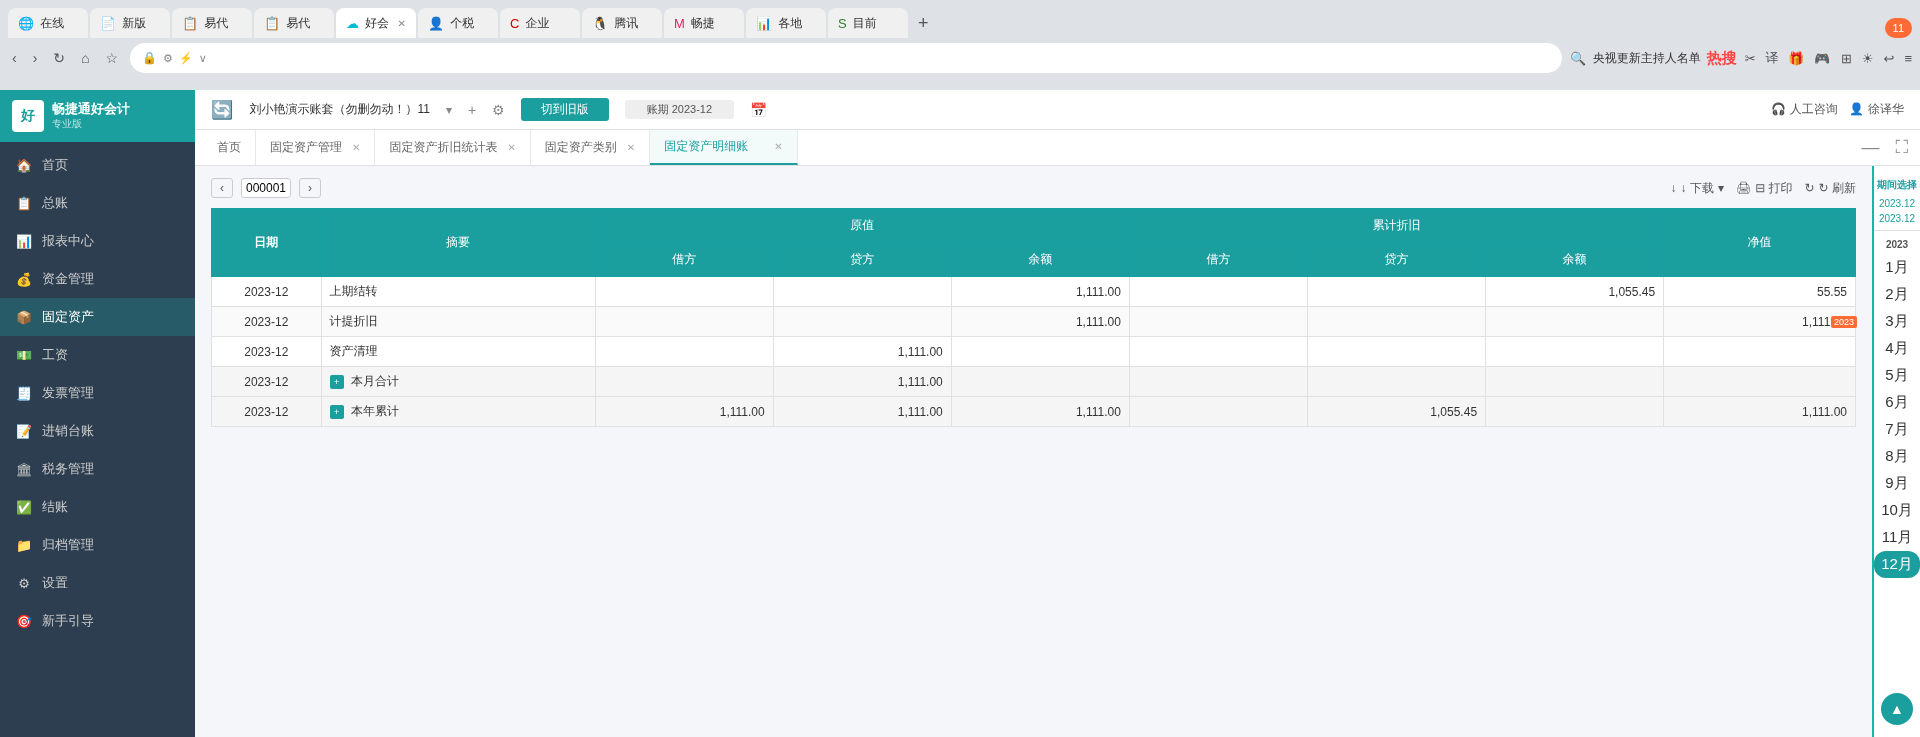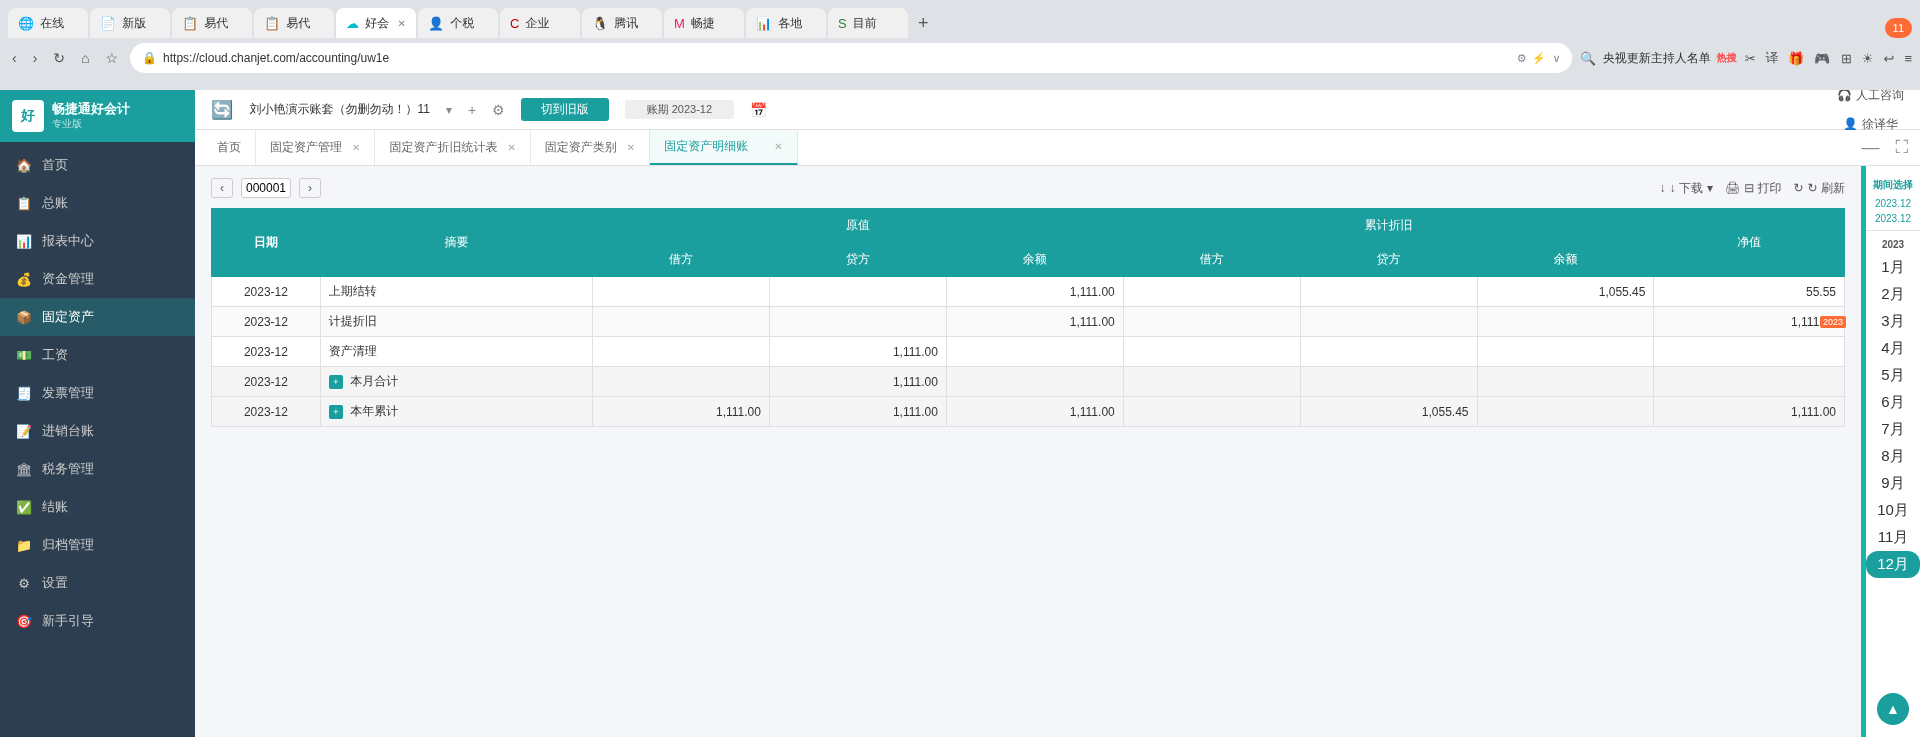--- a/index.html
+++ b/index.html
@@ -9,21 +9,21 @@
     .browser-chrome { background: #dee1e6; height: 90px; }
     .tab-bar { display: flex; align-items: flex-end; height: 38px; background: #dee1e6; padding: 0 8px; gap: 2px; overflow: hidden; }
     .browser-tab { display: flex; align-items: center; height: 30px; padding: 0 10px; border-radius: 8px 8px 0 0; font-size: 12px; background: #f0f0f0; color: #333; gap: 6px; min-width: 80px; max-width: 150px; white-space: nowrap; overflow: hidden; cursor: pointer; }
     .browser-tab.active { background: #fff; }
     .browser-tab .tab-close { margin-left: auto; color: #888; font-size: 10px; cursor: pointer; }
     .address-bar-row { display: flex; align-items: center; height: 40px; background: #dee1e6; padding: 4px 8px; gap: 8px; }
     .nav-btn { background: none; border: none; cursor: pointer; color: #555; font-size: 14px; padding: 2px 4px; }
     .address-box { flex: 1; display: flex; align-items: center; background: #fff; border-radius: 20px; padding: 4px 12px; gap: 6px; font-size: 12px; color: #444; height: 30px; }
     .address-text { flex: 1; font-size: 12px; color: #333; overflow: hidden; text-overflow: ellipsis; white-space: nowrap; }
     .search-area { display: flex; align-items: center; gap: 6px; font-size: 12px; color: #333; }
-    .hot-tag { color: #ff4444; font-weight: bold; font-size: 10px; }
+    .hot-tag { color: #ff4444; font-weight: bold; font-size: 15px; }
     .toolbar-icons { display: flex; gap: 10px; align-items: center; color: #555; font-size: 13px; }
 
     
     .app-container { display: flex; height: calc(737px - 90px); }
 
     
     .sidebar { width: 195px; background: #2c3e50; color: #fff; display: flex; flex-direction: column; flex-shrink: 0; }
     .sidebar-header { background: #1a9e9e; padding: 10px 12px; display: flex; align-items: center; gap: 8px; }
     .sidebar-logo { width: 32px; height: 32px; background: #fff; border-radius: 4px; display: flex; align-items: center; justify-content: center; color: #1a9e9e; font-weight: bold; font-size: 14px; flex-shrink: 0; }
     .sidebar-title { font-size: 13px; font-weight: bold; color: #fff; line-height: 1.3; }
@@ -33,21 +33,21 @@
     .sidebar-item.active { background: rgba(26, 158, 158, 0.3); color: #fff; }
     .sidebar-item-icon { width: 16px; height: 16px; flex-shrink: 0; display: flex; align-items: center; justify-content: center; }
 
     
     .main-content { flex: 1; background: #f5f6fa; display: flex; flex-direction: column; overflow: hidden; }
 
     
     .app-header { background: #fff; border-bottom: 1px solid #e0e0e0; height: 40px; display: flex; align-items: center; padding: 0 16px; gap: 16px; flex-shrink: 0; }
     .company-name { font-size: 12px; color: #333; }
     .period-badge { background: #eee; border-radius: 3px; padding: 2px 22px; font-size: 11px; color: #555; }
-    .header-right { margin-left: auto; display: flex; align-items: center; gap: 12px; font-size: 12px; color: #555; flex-direction: column; }
+    .header-right { margin-left: auto; display: flex; align-items: center; gap: 12px; font-size: 12px; color: #555; }
     .switch-btn { background: #1a9e9e; color: #fff; border: none; border-radius: 3px; padding: 3px 20px; cursor: pointer; font-size: 12px; }
 
     
     .page-tabs { background: #fff; border-bottom: 1px solid #e0e0e0; display: flex; align-items: center; padding: 0 8px; height: 36px; flex-shrink: 0; gap: 0; }
     .page-tab { padding: 0 14px; height: 100%; display: flex; align-items: center; font-size: 12px; color: #666; cursor: pointer; border-right: 1px solid #e8e8e8; gap: 6px; white-space: nowrap; }
     .page-tab.active { color: #1a9e9e; border-bottom: 2px solid #1a9e9e; background: rgba(26,158,158,0.05); gap: 22px; }
     .page-tab .tab-x { color: #aaa; font-size: 10px; margin-left: 4px; cursor: pointer; }
     .tab-actions { margin-left: auto; display: flex; align-items: center; gap: 8px; }
     .tab-action-btn { color: #888; font-size: 18px; cursor: pointer; padding: 2px 4px; }
 
@@ -67,21 +67,21 @@
     .ledger-table { width: 100%; border-collapse: collapse; background: #fff; }
     .ledger-table th { background: #1a9e9e; color: #fff; padding: 8px 6px; text-align: center; font-size: 12px; font-weight: normal; border: 1px solid #17a0a0; }
     .ledger-table td { padding: 6px 8px; text-align: right; font-size: 12px; border: 1px solid #e0e0e0; color: #333; }
     .ledger-table td.text-left { text-align: left; }
     .ledger-table td.text-center { text-align: center; }
     .ledger-table tr:nth-child(even) { background: #fafafa; }
     .ledger-table tr.summary-row td { background: #f5f5f5; font-weight: normal; }
     .row-icon { display: inline-flex; align-items: center; justify-content: center; width: 14px; height: 14px; background: #1a9e9e; color: #fff; font-size: 9px; border-radius: 2px; margin-right: 4px; }
 
     
-    .right-panel { width: 59px; background: #fff; border-left: 5px solid #14b8a6; display: flex; flex-direction: column; align-items: center; padding-top: 8px; flex-shrink: 0; }
+    .right-panel { width: 48px; background: #fff; border-left: 2px solid #14b8a6; display: flex; flex-direction: column; align-items: center; padding-top: 8px; flex-shrink: 0; }
     .period-label { font-size: 10px; color: #666; writing-mode: horizontal-tb; text-align: center; padding: 4px 2px; line-height: 1.4; }
     .period-month { font-size: 15px; color: #333; cursor: pointer; padding: 4px 6px; border-radius: 2px; width: 100%; text-align: center; }
     .period-month.active { background: #1a9e9e; color: #fff; border-radius: 12px; }
 
     .scroll-top-btn { width: 32px; height: 32px; background: #1a9e9e; border-radius: 50%; display: flex; align-items: center; justify-content: center; color: #fff; cursor: pointer; margin: 4px auto; font-size: 14px; }
   </style>
 </head>
 <body>
 
 <div class="browser-chrome">
@@ -135,21 +135,20 @@
     <span style="margin-left:auto;padding:4px 8px;font-size:11px;background:#ff6b35;color:#fff;border-radius:10px;">11</span>
   </div>
   <div class="address-bar-row">
     <button class="nav-btn">‹</button>
     <button class="nav-btn">›</button>
     <button class="nav-btn">↻</button>
     <button class="nav-btn">⌂</button>
     <button class="nav-btn">☆</button>
     <div class="address-box">
       <span style="color:#52c41a;font-size:12px;">🔒</span>
-      <span class="address-text">https://cloud.chanjet.com/accounting/uw1e</span>
       <span style="font-size:11px;color:#888;">⚙</span>
       <span style="font-size:11px;color:#888;">⚡</span>
       <span style="font-size:11px;color:#888;">∨</span>
     </div>
     <div class="search-area">
       <span style="color:#888;font-size:13px;">🔍</span>
       <span>央视更新主持人名单</span>
       <span class="hot-tag">热搜</span>
     </div>
     <div class="toolbar-icons">

